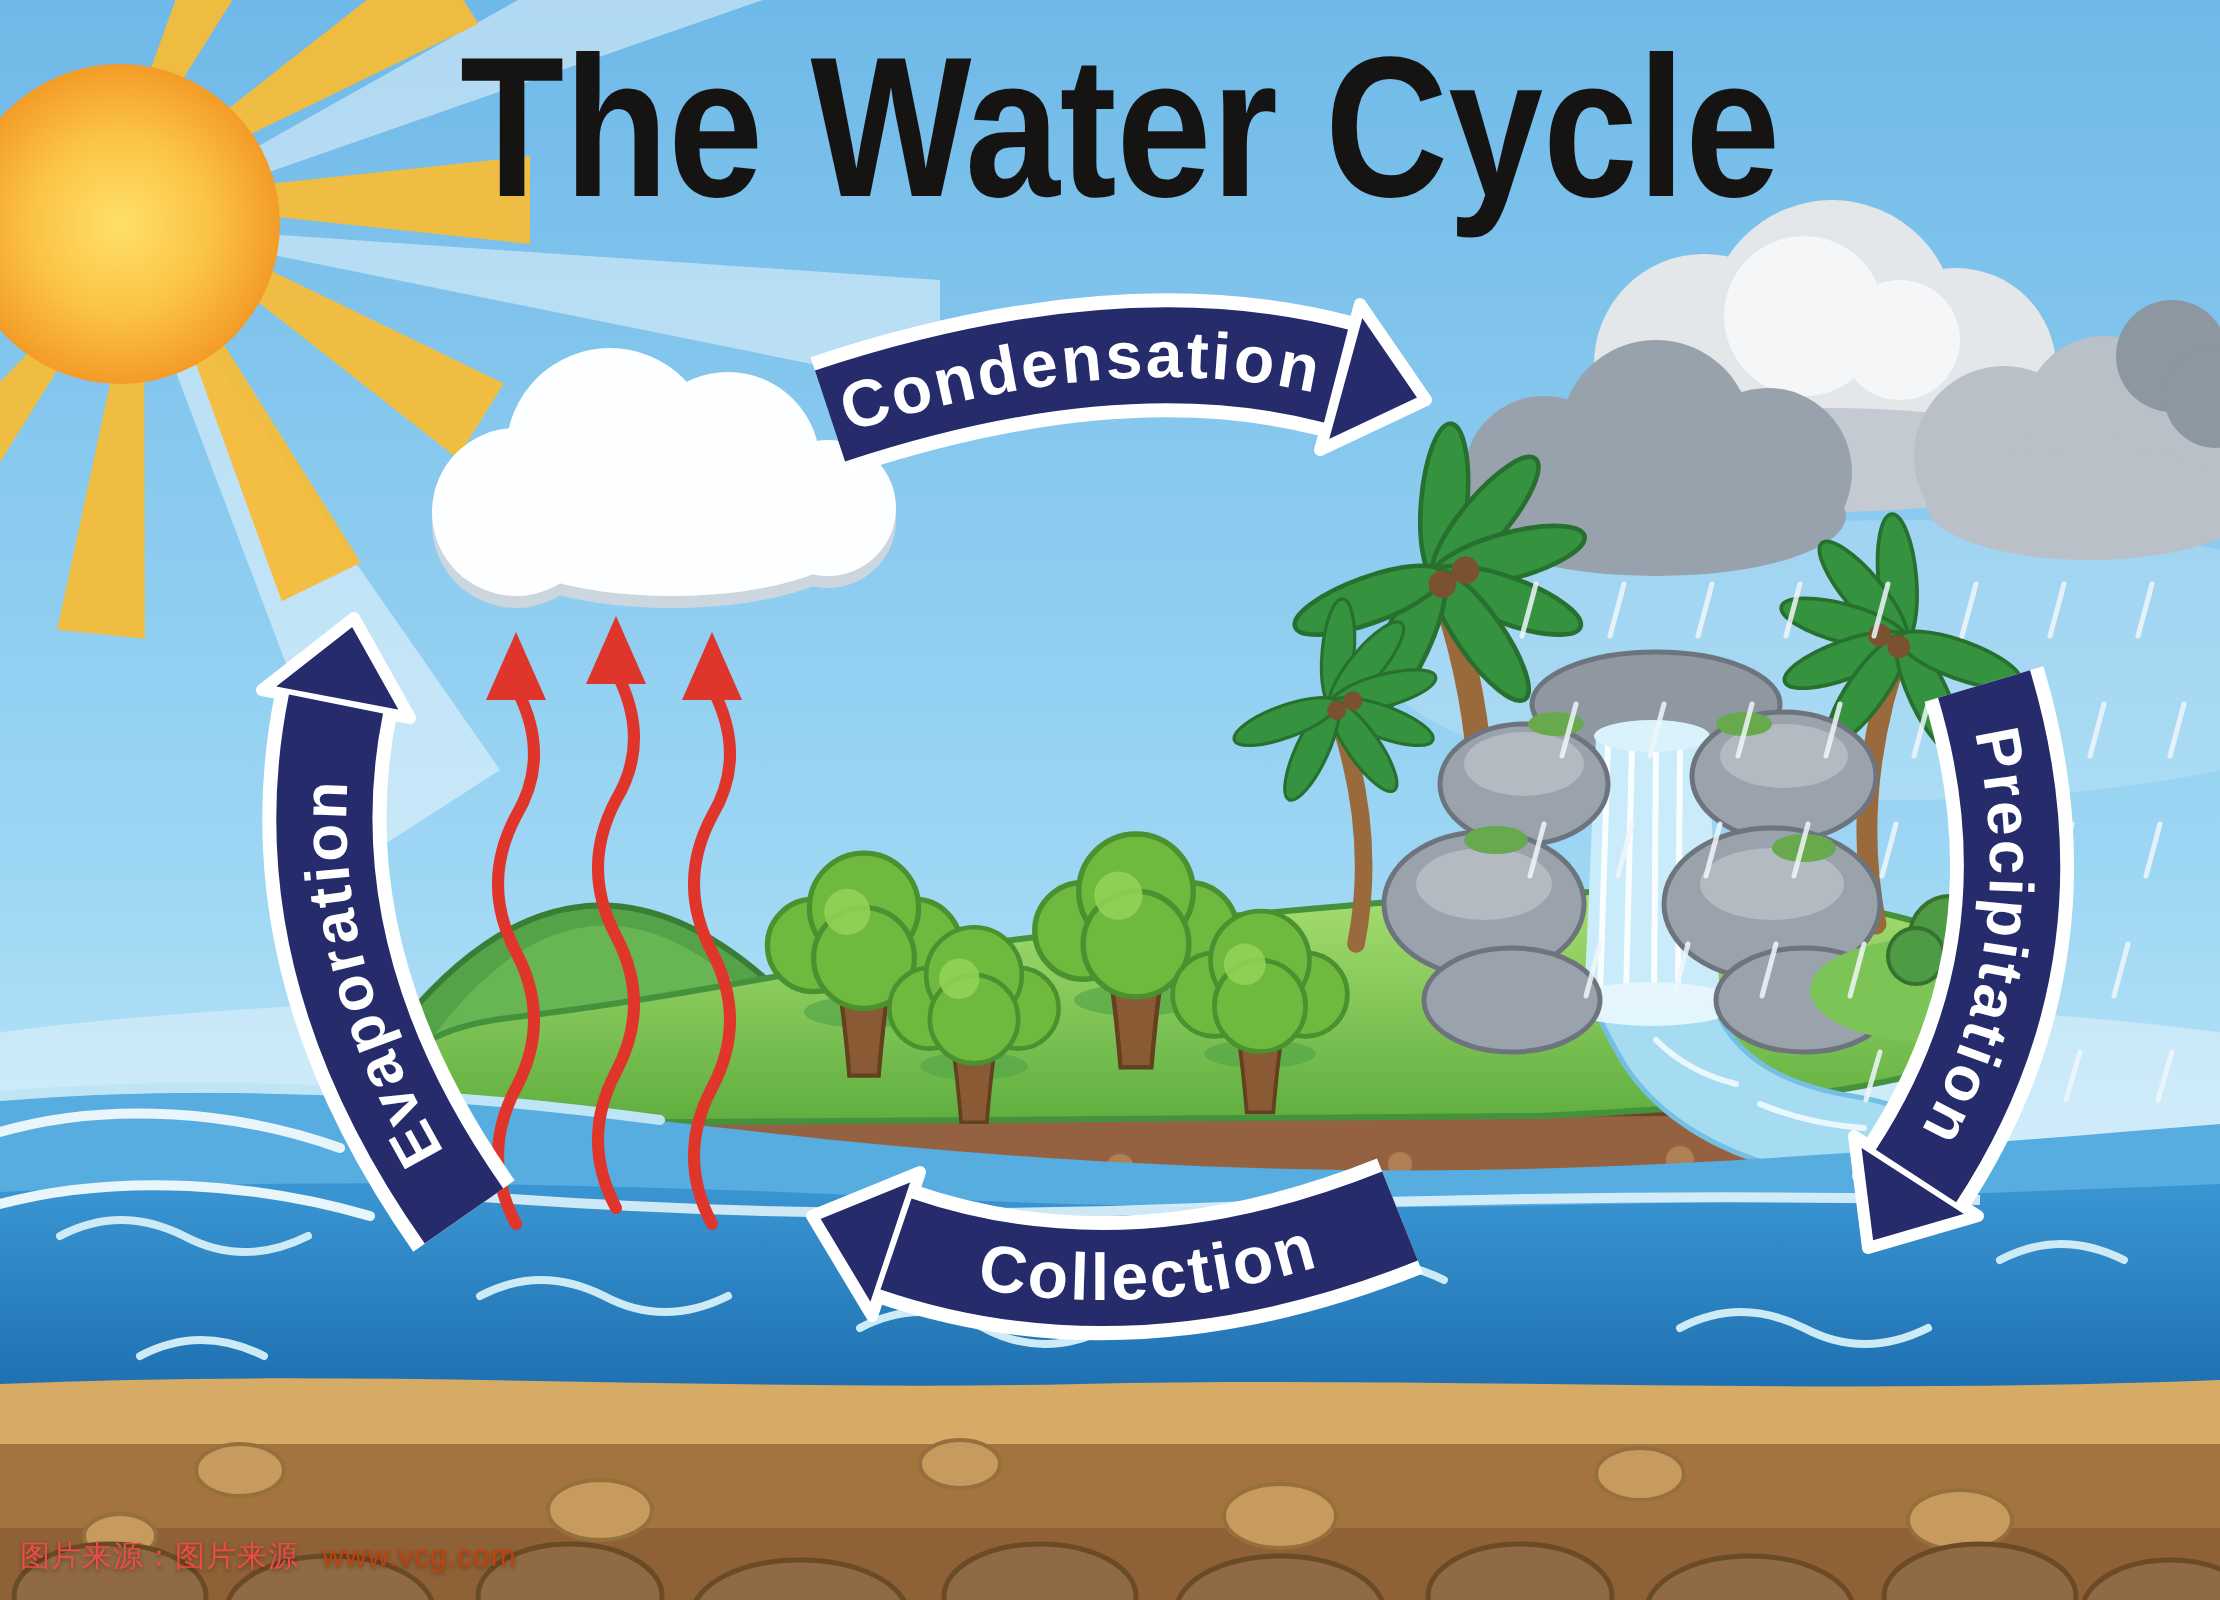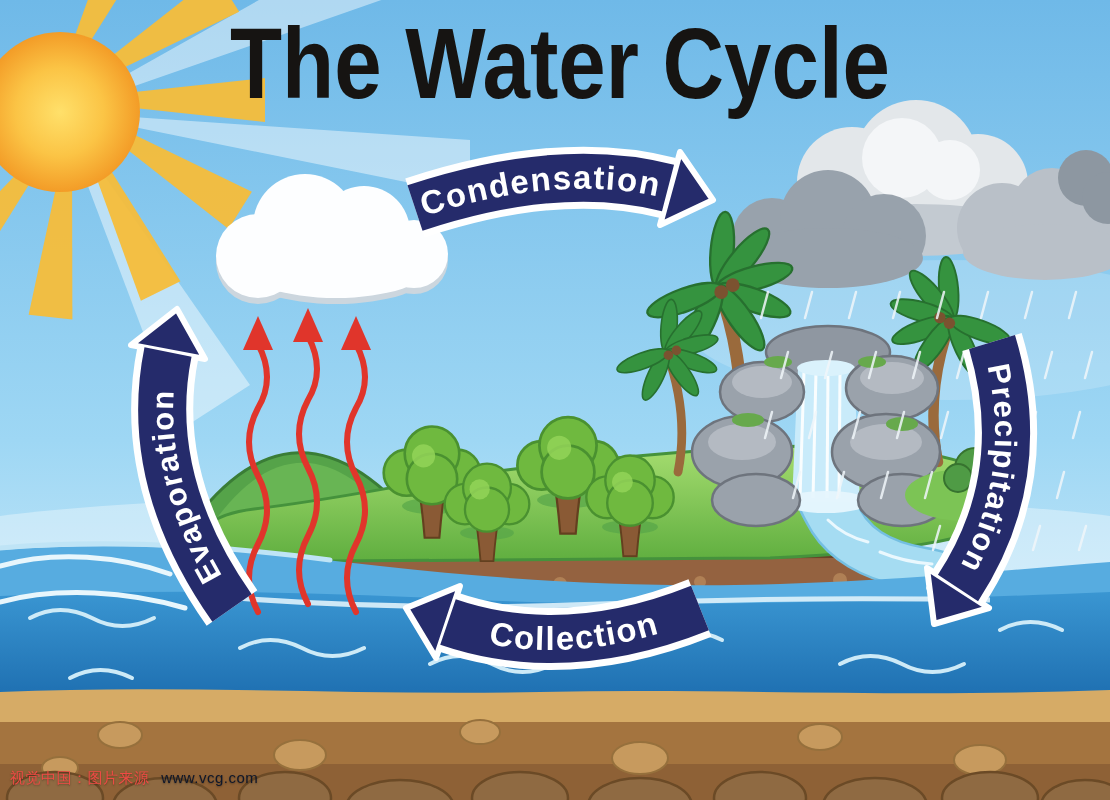--- a/index.html
+++ b/index.html
@@ -4,21 +4,21 @@
 <style>
   html,body{margin:0;padding:0;background:#ffffff}
   .canvas{position:relative;width:1110px;height:800px;overflow:hidden;
           font-family:"Liberation Sans",sans-serif;background:#bfe3f6}
   .canvas svg{display:block;width:1110px;height:800px}
   .title-text{font-weight:bold;fill:#161412}
   .banner-text{fill:#ffffff;font-weight:bold;letter-spacing:1.5px}
   .watermark{position:absolute;left:10px;bottom:12px;font-size:15px;
              letter-spacing:.5px;text-shadow:0 1px 2px rgba(0,0,0,.35)}
   .wm-red{color:#ef4b45}
-  .wm-gray{color:#0f172a;margin-left:7px}
+  .wm-gray{color:#c2410c;margin-left:7px}
 </style>
 </head>
 <body>
 
 <div class="canvas">
 <svg viewBox="0 0 1110 800">
   <defs>
     <linearGradient id="skyGrad" x1="0" y1="0" x2="0" y2="1">
       <stop offset="0" stop-color="#6fb9e8"></stop>
       <stop offset="0.55" stop-color="#9ed7f4"></stop>
@@ -360,16 +360,16 @@
     <path d="M 232 608 Q 142 480 168 352" fill="none" stroke="#252b6b" stroke-width="48"></path>
     <text class="banner-text" font-size="31">
       <textPath href="#evapText" startOffset="50%" text-anchor="middle">Evaporation</textPath>
     </text>
   </g>
 
   <text class="title-text" x="560" y="98" text-anchor="middle" font-size="100" textLength="660" lengthAdjust="spacingAndGlyphs">The Water Cycle</text>
 </svg>
 
 <div class="watermark">
-  <span class="wm-red">视觉中国：</span><span class="wm-red">图片来源</span>
+  <span class="wm-red">图片来源：</span><span class="wm-red">图片来源</span>
   <span class="wm-gray">www.vcg.com</span>
 </div>
 </div>
 
 </body></html>

